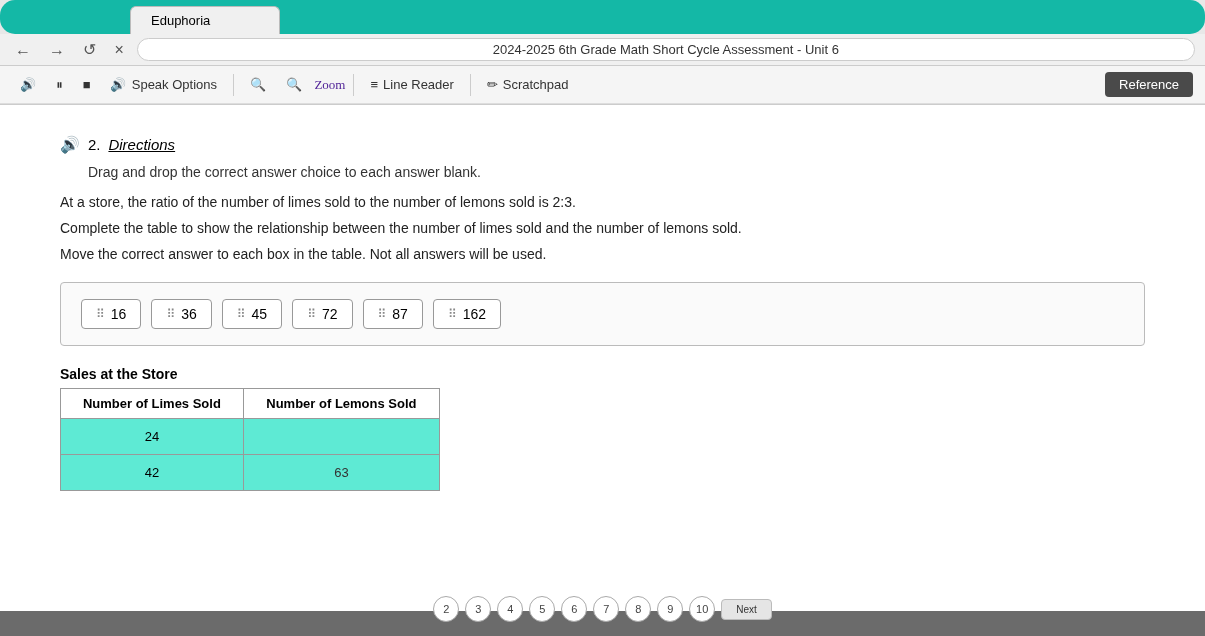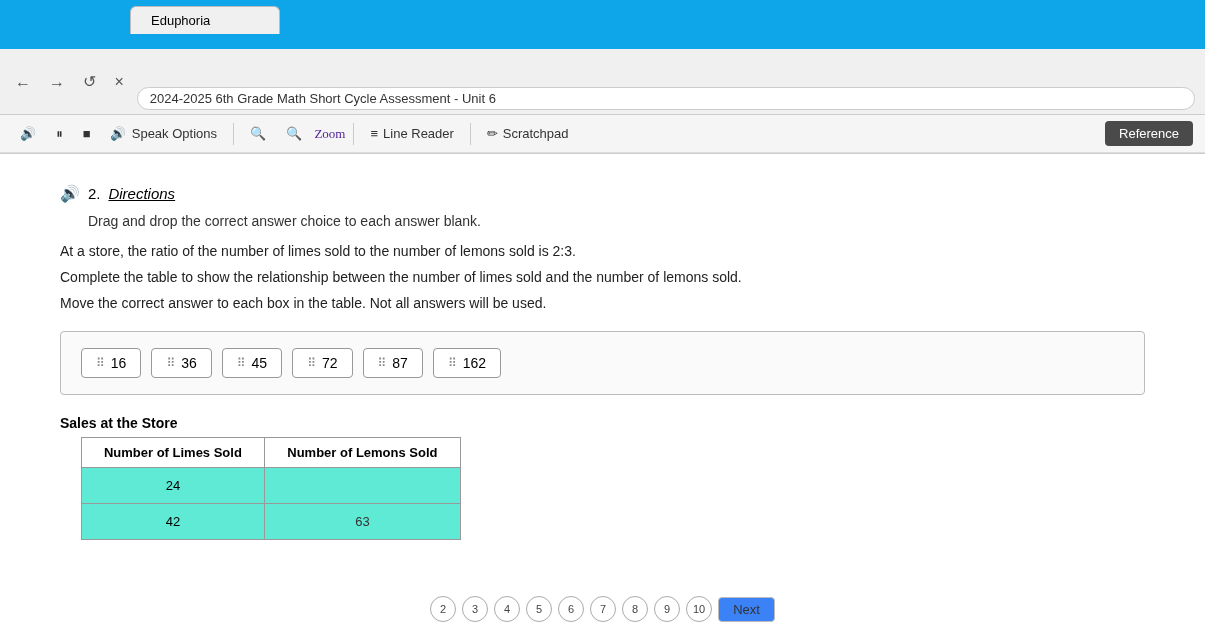--- a/index.html
+++ b/index.html
@@ -15,22 +15,23 @@
     
     .browser-chrome {
       background: #e8e8e8;
       border-bottom: 1px solid #ccc;
       position: relative;
     }
 
     .tab-bar {
       display: flex;
       align-items: flex-end;
-      padding: 6px 0 15px 130px;
-      background: #0ea5e9;
+      padding: 6px 0 0 130px;
+      background: #14b8a6;
+      border-radius: 15px;
     }
 
     .tab-active {
       background: #f0f0f0;
       border: 1px solid #bbb;
       border-bottom: none;
       padding: 6px 20px;
       font-size: 13px;
       border-radius: 6px 6px 0 0;
       min-width: 150px;
@@ -55,21 +56,21 @@
     }
 
     .address-bar {
       flex: 1;
       background: white;
       border: 1px solid #ccc;
       border-radius: 20px;
       padding: 3px 12px;
       font-size: 13px;
       color: #333;
-      margin-top: 34px;
+      text-align: center;
     }
 
     
     .toolbar {
       background: #f5f5f5;
       border-bottom: 1px solid #ddd;
       display: flex;
       align-items: center;
       padding: 6px 12px;
       gap: 4px;
@@ -194,21 +195,20 @@
     .table-title {
       text-align: left;
       font-weight: bold;
       font-size: 14px;
       margin-bottom: 6px;
     }
 
     .data-table {
       border-collapse: collapse;
       width: 380px;
-      margin-left: 21px;
     }
 
     .data-table th {
       border: 1px solid #999;
       padding: 7px 14px;
       background: white;
       font-size: 13px;
       font-weight: 600;
       text-align: center;
     }
@@ -253,25 +253,25 @@
       display: flex;
       align-items: center;
       justify-content: center;
       font-size: 11px;
       background: white;
       cursor: pointer;
       color: #444;
     }
 
     .next-btn {
-      background: #3b82f6;
+      background: #e5e5e5;
       border: 1px solid #bbb;
       border-radius: 4px;
       padding: 4px 14px;
-      font-size: 13px;
+      font-size: 10px;
       cursor: pointer;
       color: #333;
     }
   </style>
 </head>
 <body>
 
 <div class="browser-chrome">
 
   <div class="tab-bar">

